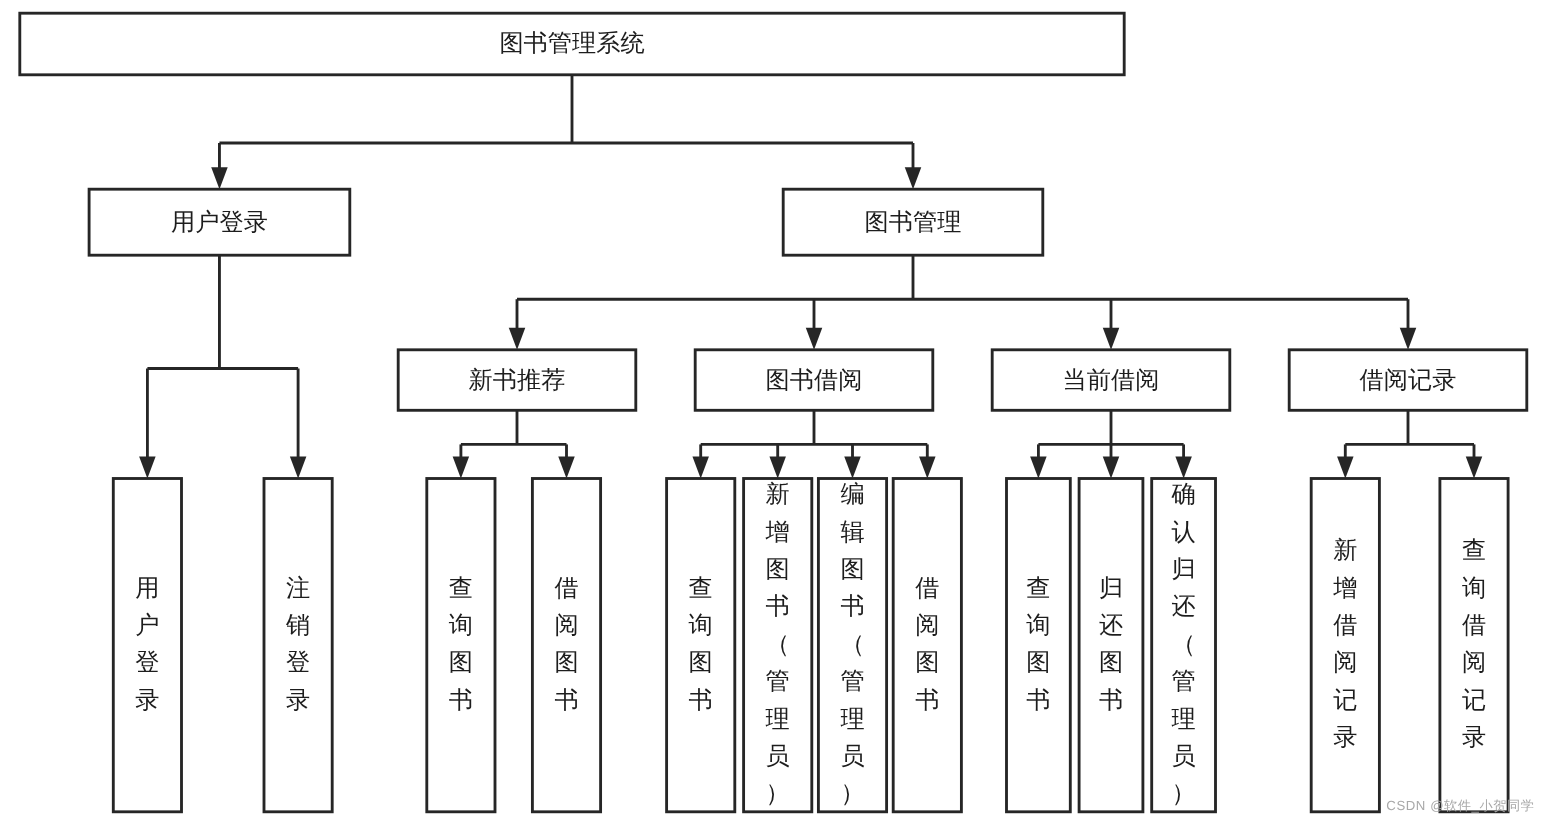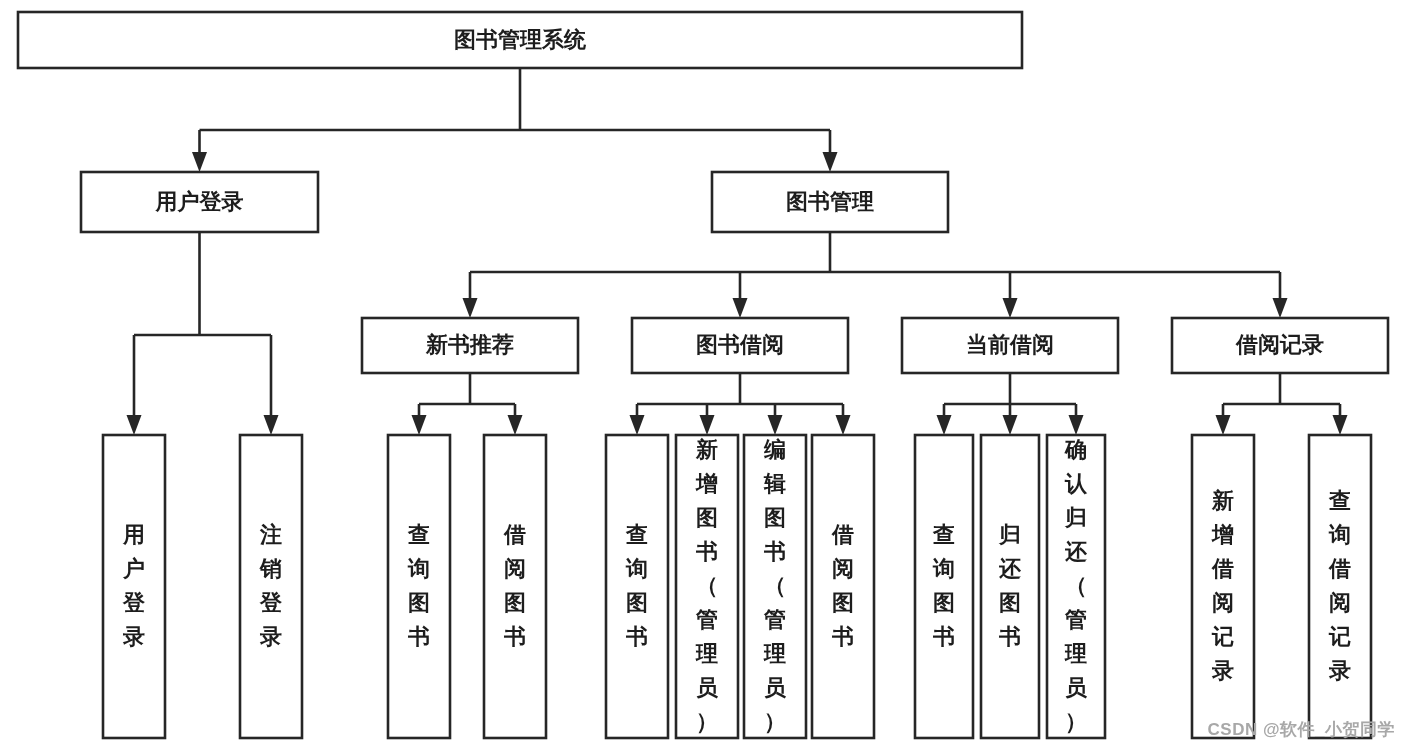--- a/index.html
+++ b/index.html
@@ -11,21 +11,20 @@
     width: 1405px;
     height: 747px;
     font-family: "Liberation Sans", "DejaVu Sans", sans-serif;
     overflow: hidden;
     position: relative;
   }
   #diagram-root {
     position: relative;
     width: 1405px;
     height: 747px;
-    font-weight: bold;
   }
   svg.flow {
     position: absolute;
     top: 0;
     left: 0;
     width: 1405px;
     height: 747px;
     display: block;
   }
   .node-box {
@@ -49,21 +48,21 @@
   }
   .edge-arrow {
     fill: #262626;
     stroke: none;
   }
   .watermark {
     position: absolute;
     right: 10px;
     bottom: 6px;
     font-family: "Liberation Sans", "DejaVu Sans", sans-serif;
-    font-size: 17px;
+    font-size: 12px;
     color: #a8a8a8;
     letter-spacing: 0.5px;
     user-select: none;
     white-space: nowrap;
   }
 </style>
 </head>
 <body>
 
 <div id="diagram-root">

